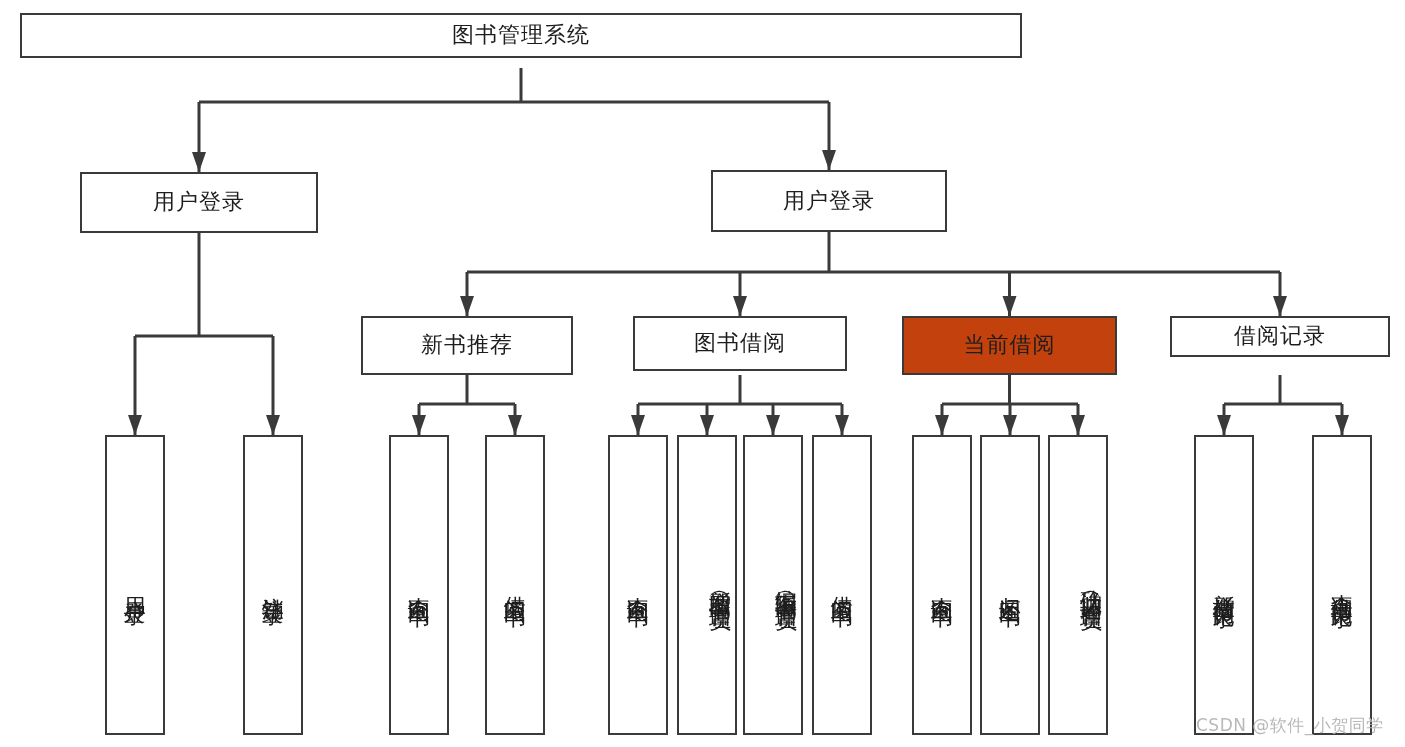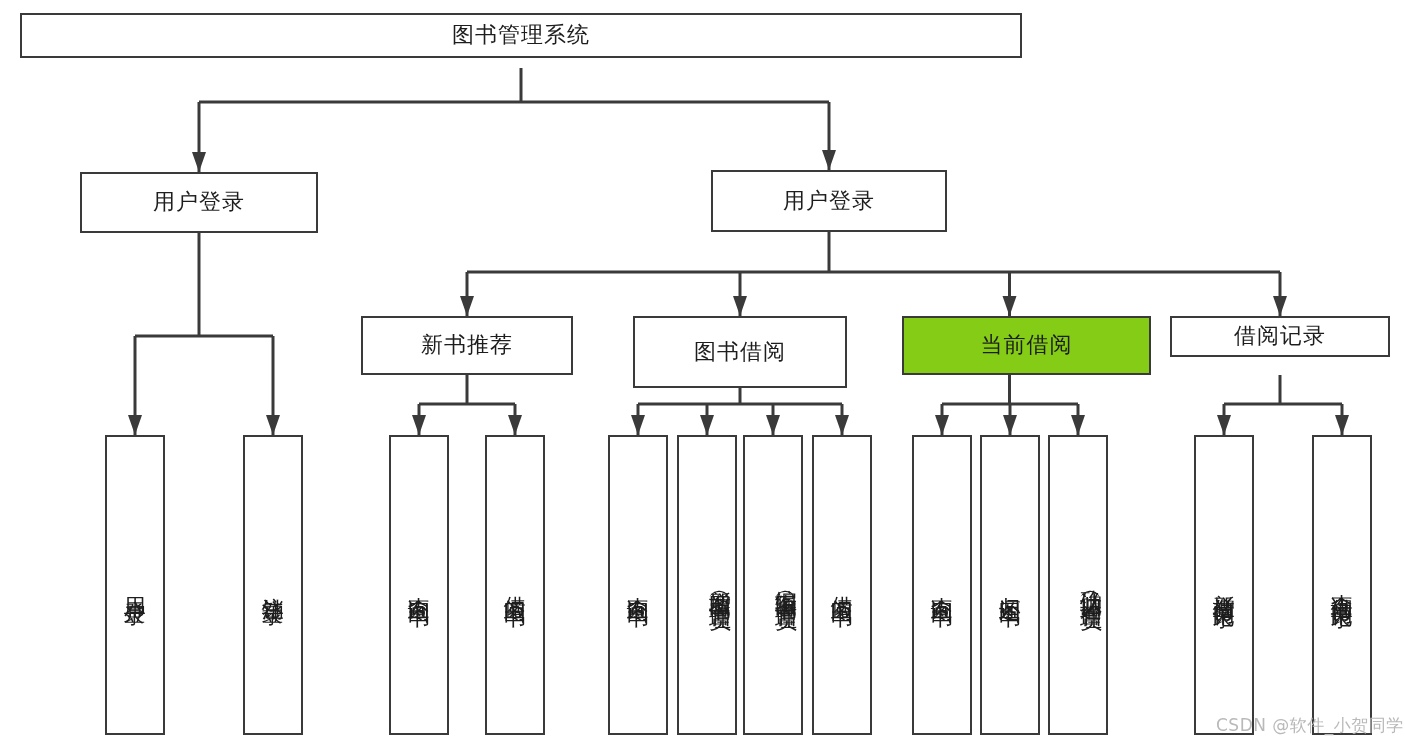--- a/index.html
+++ b/index.html
@@ -53,21 +53,20 @@
   .node-label {
     display: block;
     white-space: pre-wrap;
   }
   .watermark {
     position: absolute;
     font-size: 17px;
     color: #b9b9b9;
     white-space: nowrap;
     letter-spacing: 0.5px;
-    padding-left: 20px;
   }
 </style>
 </head>
 <body>
 
 <div id="canvas" style="background: rgb(255, 255, 255);">
   <svg id="wires" viewBox="0 0 1405 747" xmlns="http://www.w3.org/2000/svg">
       <line x1="521" y1="68" x2="521" y2="102" stroke="#3a3a3a" stroke-width="3"></line>
       <line x1="199" y1="102" x2="829" y2="102" stroke="#3a3a3a" stroke-width="3"></line>
       <line x1="199" y1="102" x2="199" y2="172" stroke="#3a3a3a" stroke-width="3"></line>
@@ -127,24 +126,24 @@
       </div>
       <div class="node horiz" style="left: 80px; top: 172px; width: 238px; height: 61px; border-color: rgb(58, 58, 58); background: rgb(255, 255, 255); color: rgb(29, 29, 29);">
         <span class="node-label">用户登录</span>
       </div>
       <div class="node horiz" style="left: 711px; top: 170px; width: 236px; height: 62px; border-color: rgb(58, 58, 58); background: rgb(255, 255, 255); color: rgb(29, 29, 29);">
         <span class="node-label">用户登录</span>
       </div>
       <div class="node horiz" style="left: 361px; top: 316px; width: 212px; height: 59px; border-color: rgb(58, 58, 58); background: rgb(255, 255, 255); color: rgb(29, 29, 29);">
         <span class="node-label">新书推荐</span>
       </div>
-      <div class="node horiz" style="left: 633px; top: 316px; width: 214px; height: 72px; border-color: rgb(58, 58, 58); background: rgb(255, 255, 255); color: rgb(29, 29, 29);">
+      <div class="node horiz" style="left: 633px; top: 316px; width: 214px; height: 55px; border-color: rgb(58, 58, 58); background: rgb(255, 255, 255); color: rgb(29, 29, 29);">
         <span class="node-label">图书借阅</span>
       </div>
-      <div class="node horiz" style="left: 902px; top: 316px; width: 249px; height: 59px; border-color: rgb(58, 58, 58); background: #84cc16; color: rgb(29, 29, 29);">
+      <div class="node horiz" style="left: 902px; top: 316px; width: 215px; height: 59px; border-color: rgb(58, 58, 58); background: #c2410c; color: rgb(29, 29, 29);">
         <span class="node-label">当前借阅</span>
       </div>
       <div class="node horiz" style="left: 1170px; top: 316px; width: 220px; height: 41px; border-color: rgb(58, 58, 58); background: rgb(255, 255, 255); color: rgb(29, 29, 29);">
         <span class="node-label">借阅记录</span>
       </div>
       <div class="node vert" style="left: 105px; top: 435px; width: 60px; height: 300px; border-color: rgb(58, 58, 58); background: rgb(255, 255, 255); color: rgb(29, 29, 29);">
         <span class="node-label">用户登录</span>
       </div>
       <div class="node vert" style="left: 243px; top: 435px; width: 60px; height: 300px; border-color: rgb(58, 58, 58); background: rgb(255, 255, 255); color: rgb(29, 29, 29);">
         <span class="node-label">注销登录</span>

